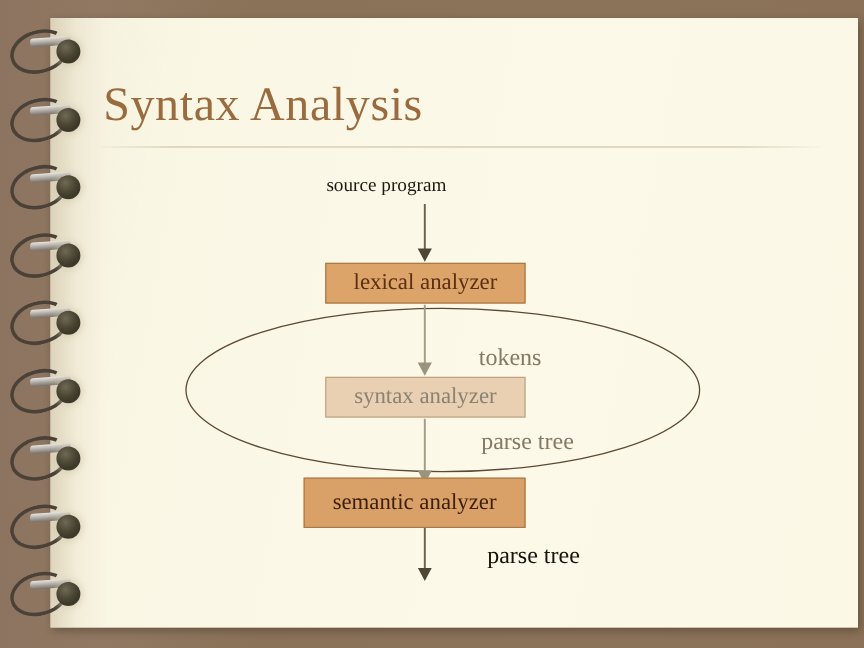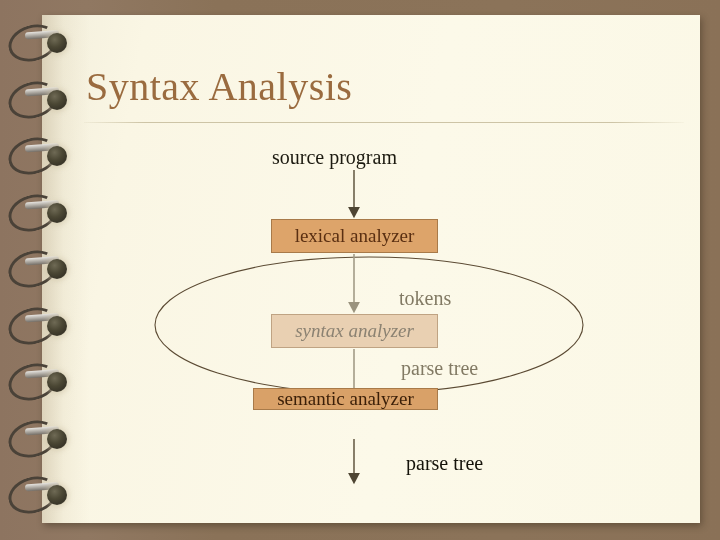--- a/index.html
+++ b/index.html
@@ -25,20 +25,21 @@
   
   #paper {
     position: absolute;
     left: 42px;
     top: 15px;
     width: 658px;
     height: 508px;
     background:
       linear-gradient(100deg, #f3efdc 0%, #faf6e4 14%, #fcf9e9 55%, #fbf8e6 100%);
     box-shadow: 2px 3px 7px rgba(40,28,16,0.38);
+    padding-left: 15px;
   }
   
   #paper-shade {
     position: absolute;
     left: 0; top: 0;
     width: 48px; height: 100%;
     background: linear-gradient(90deg, rgba(170,150,115,0.34) 0%, rgba(190,172,135,0.12) 45%, rgba(255,255,255,0) 100%);
     pointer-events: none;
   }
   
@@ -120,37 +121,36 @@
     background: #dda46a;
     border: 1px solid #a87a49;
     color: #5a2f12;
   }
   #box-syntax {
     left: 229px; top: 299px;
     width: 167px; height: 34px;
     background: #e9d0b2;
     border: 1px solid #bfa383;
     color: #8b8272;
-    font-style: italic;
   }
   #box-semantic {
-    left: 211px; top: 373px;
-    width: 185px; height: 22px;
+    left: 211px; top: 383px;
+    width: 185px; height: 42px;
     background: #d9a168;
     border: 1px solid #a87a49;
     color: #3b1f08;
   }
 
   .label {
     position: absolute;
     white-space: nowrap;
   }
   #label-source {
     left: 230px; top: 131px;
-    font-size: 20px;
+    font-size: 16px;
     color: #1c1a10;
   }
   #label-tokens {
     left: 357px; top: 272px;
     font-size: 20px;
     color: #827a64;
   }
   #label-parse-tree {
     left: 359px; top: 342px;
     font-size: 20px;

